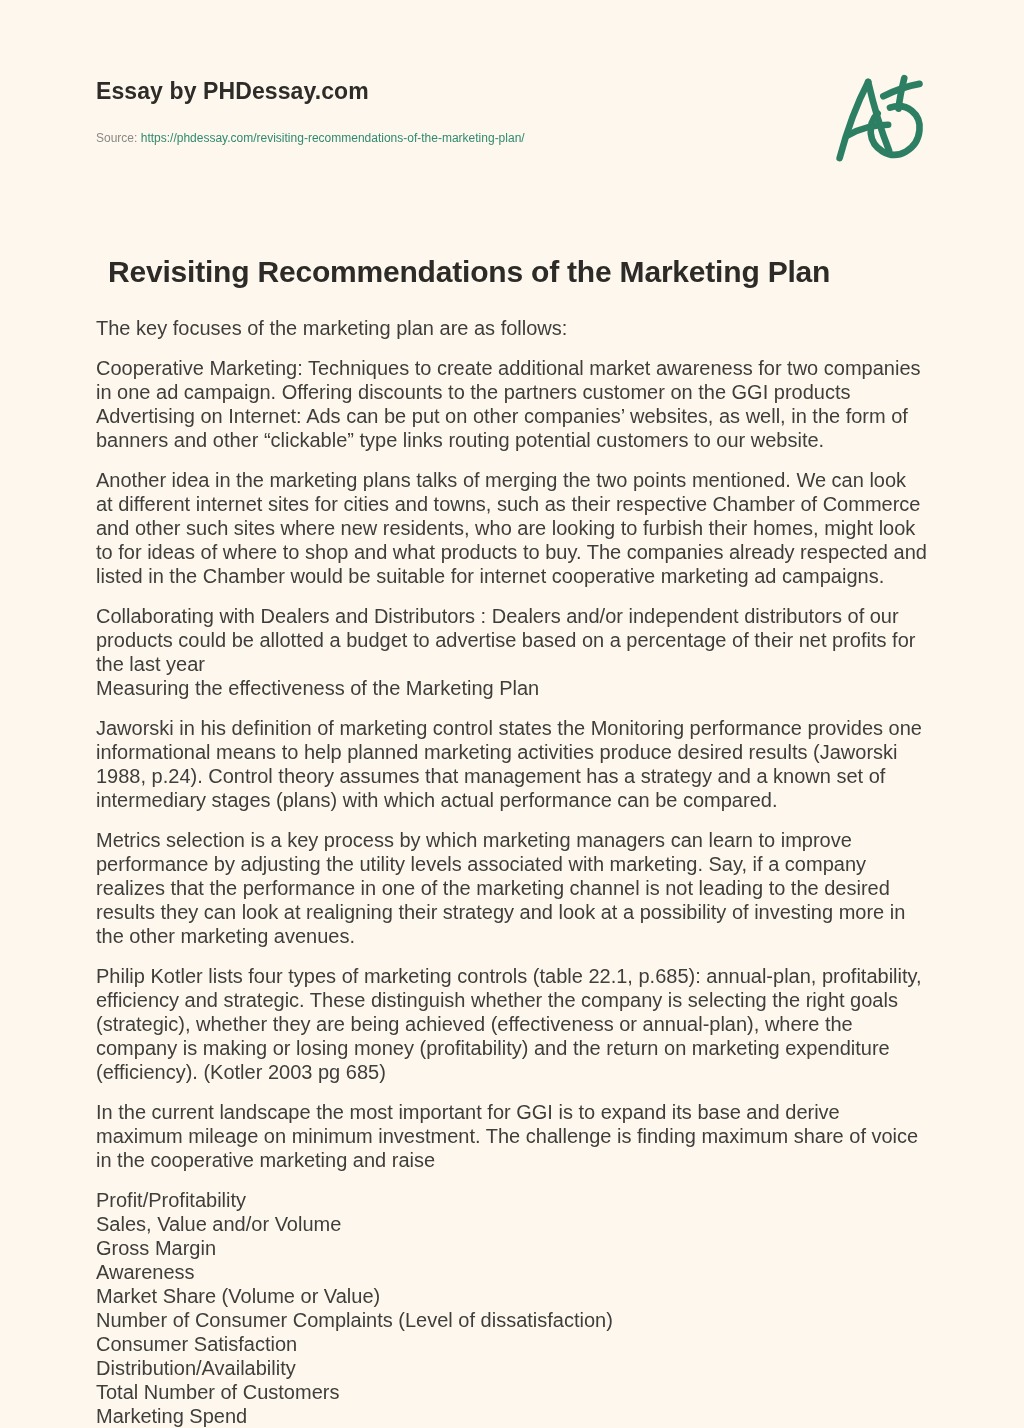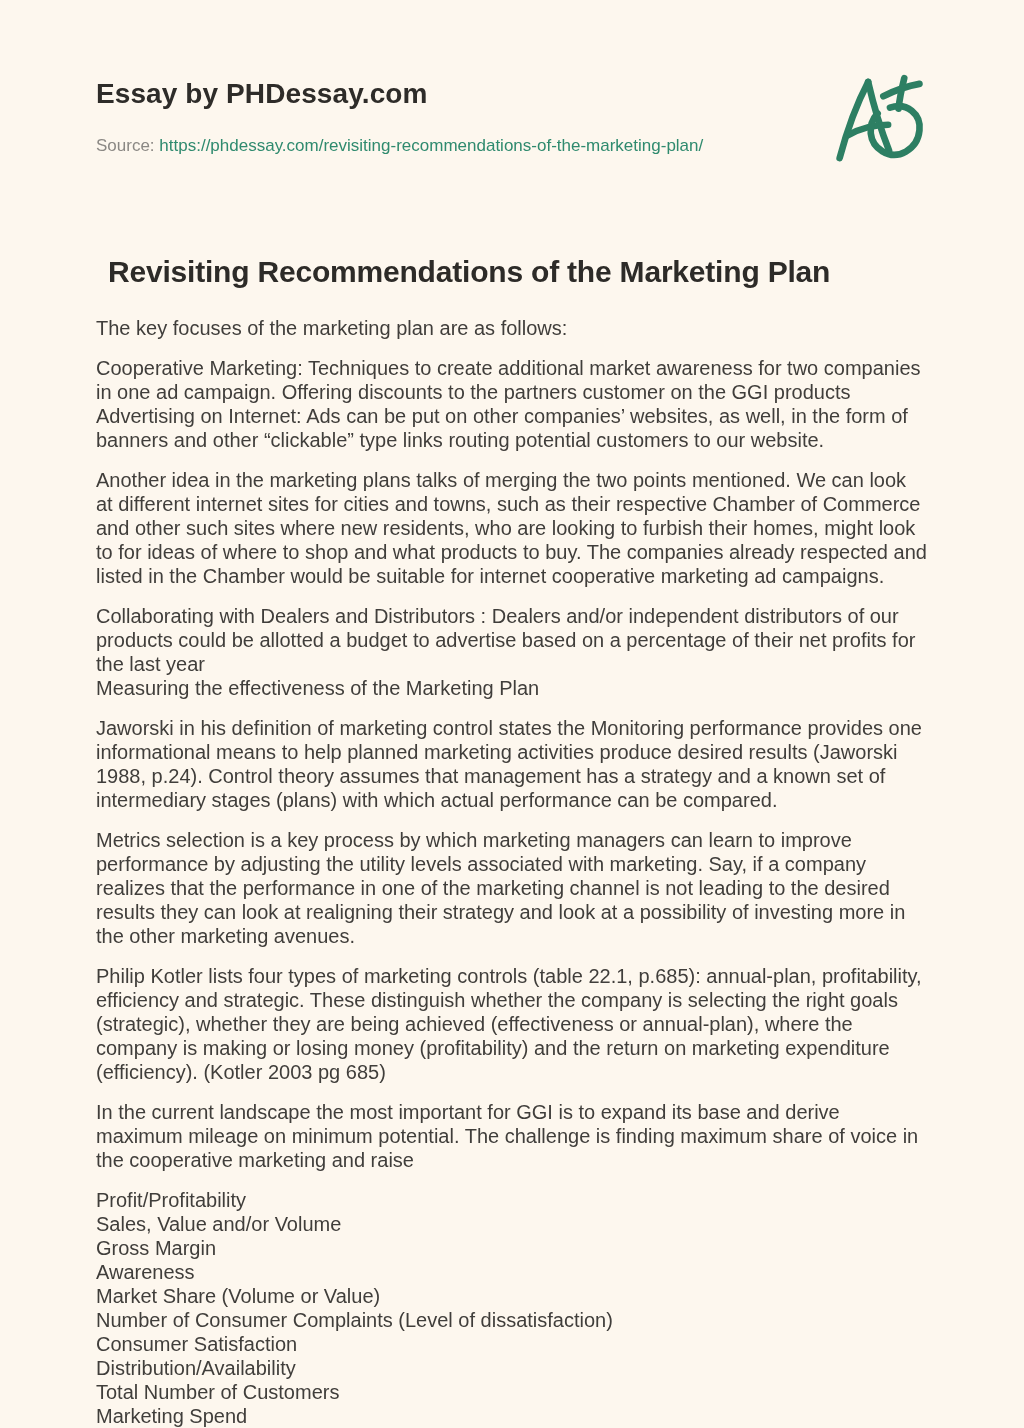--- a/index.html
+++ b/index.html
@@ -19,29 +19,29 @@
     width: 832px;
     margin: 0 auto;
     padding-top: 74px;
   }
   .header {
     display: flex;
     justify-content: space-between;
     align-items: flex-start;
   }
   .brand {
-    font-size: 28px;
+    font-size: 23px;
     font-weight: 700;
     color: #2e2c29;
     letter-spacing: 0.1px;
     margin: 4px 0 0 0;
   }
   .source-line {
     margin-top: 26px;
-    font-size: 17px;
+    font-size: 12px;
     color: #8b8884;
     text-align: right;
   }
   .source-link {
     color: #2f8a6e;
     text-decoration: none;
     cursor: pointer;
   }
   .logo {
     width: 95px;
@@ -95,18 +95,18 @@
   <h1 class="page-title">Revisiting Recommendations of the Marketing Plan</h1>
 
   <div class="article-body" id="article-body">
       <p class="para">The key focuses of the marketing plan are as follows:</p>
       <p class="para">Cooperative Marketing: Techniques to create additional market awareness for two companies in one ad campaign. Offering discounts to the partners customer on the GGI products<br>Advertising on Internet: Ads can be put on other companies’ websites, as well, in the form of banners and other “clickable” type links routing potential customers to our website.</p>
       <p class="para">Another idea in the marketing plans talks of merging the two points mentioned. We can look at different internet sites for cities and towns, such as their respective Chamber of Commerce and other such sites where new residents, who are looking to furbish their homes, might look to for ideas of where to shop and what products to buy. The companies already respected and listed in the Chamber would be suitable for internet cooperative marketing ad campaigns.</p>
       <p class="para">Collaborating with Dealers and Distributors : Dealers and/or independent distributors of our products could be allotted a budget to advertise based on a percentage of their net profits for the last year<br>Measuring the effectiveness of the Marketing Plan</p>
       <p class="para">Jaworski in his definition of marketing control states the Monitoring performance provides one informational means to help planned marketing activities produce desired results (Jaworski 1988, p.24). Control theory assumes that management has a strategy and a known set of intermediary stages (plans) with which actual performance can be compared.</p>
       <p class="para">Metrics selection is a key process by which marketing managers can learn to improve performance by adjusting the utility levels associated with marketing. Say, if a company realizes that the performance in one of the marketing channel is not leading to the desired results they can look at realigning their strategy and look at a possibility of investing more in the other marketing avenues.</p>
       <p class="para">Philip Kotler lists four types of marketing controls (table 22.1, p.685): annual-plan, profitability, efficiency and strategic. These distinguish whether the company is selecting the right goals (strategic), whether they are being achieved (effectiveness or annual-plan), where the company is making or losing money (profitability) and the return on marketing expenditure (efficiency). (Kotler 2003 pg 685)</p>
-      <p class="para">In the current landscape the most important for GGI is to expand its base and derive maximum mileage on minimum potential. The challenge is finding maximum share of voice in the cooperative marketing and raise</p>
+      <p class="para">In the current landscape the most important for GGI is to expand its base and derive maximum mileage on minimum investment. The challenge is finding maximum share of voice in the cooperative marketing and raise</p>
       <p class="para">Profit/Profitability<br>Sales, Value and/or Volume<br>Gross Margin<br>Awareness<br>Market Share (Volume or Value)<br>Number of Consumer Complaints (Level of dissatisfaction)<br>Consumer Satisfaction<br>Distribution/Availability<br>Total Number of Customers<br>Marketing Spend<br>Perceived Quality/esteem<br>Loyalty/Retention<br>TO achieve this, the following metrics are suggested for GGI</p>
       <p class="para">The suitable fo</p>
     </div>
 
 </div>
 
 </body></html>

